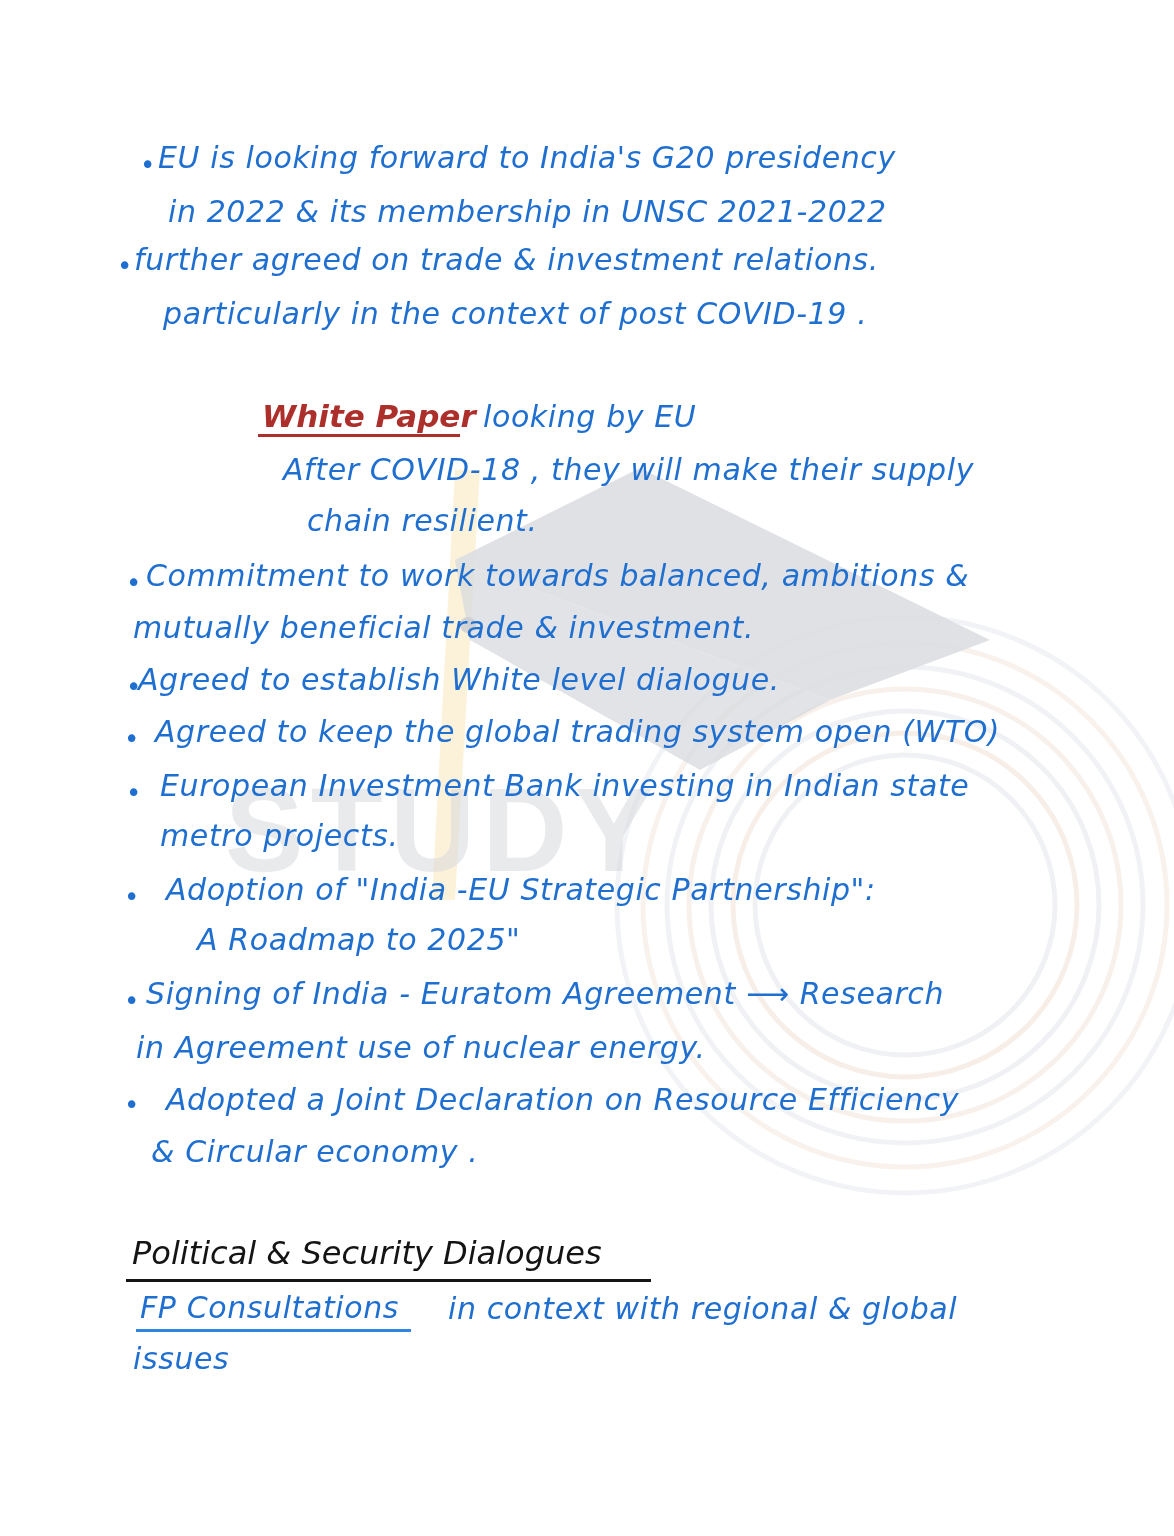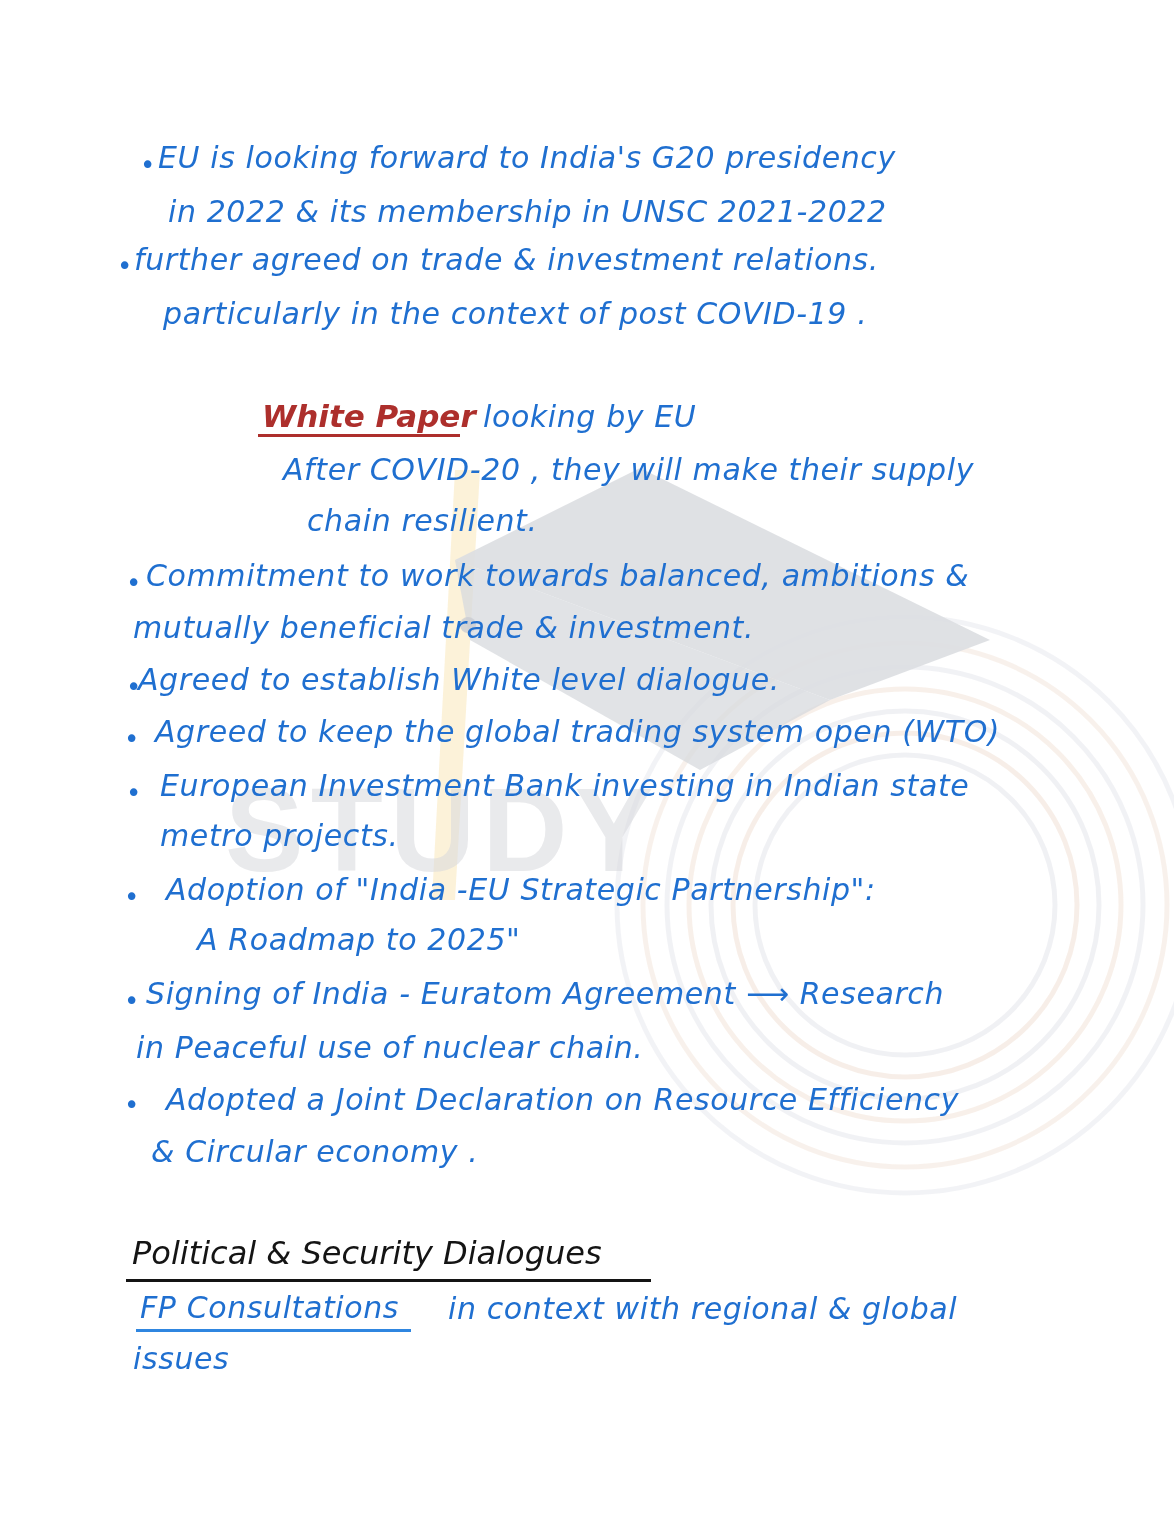--- a/index.html
+++ b/index.html
@@ -113,21 +113,21 @@
   <div class="ink blue ln" style="left:168px; top:194px;">in 2022      &amp;  its   membership  in  UNSC   2021-2022</div>
 
   <span class="bullet" style="left:117px; top:253px;">•</span>
   <div class="ink blue ln" style="left:134px; top:242px;">further  agreed  on  trade  &amp;  investment  relations.</div>
   <div class="ink blue ln" style="left:163px; top:296px;">particularly  in the   context   of post COVID-19 .</div>
 
   <div class="ink red" style="left:262px; top:398px; font-size:31px; font-weight:600;">White Paper</div>
   <hr class="rule rule-red" style="left:258px; top:434px; width:202px;">
   <div class="ink blue ln" style="left:483px; top:399px;">looking  by EU</div>
 
-  <div class="ink blue ln" style="left:283px; top:452px;">After  COVID-20 , they  will  make  their  supply</div>
+  <div class="ink blue ln" style="left:283px; top:452px;">After  COVID-18 , they  will  make  their  supply</div>
   <div class="ink blue ln" style="left:307px; top:503px;">chain  resilient.</div>
 
   <span class="bullet" style="left:126px; top:570px;">•</span>
   <div class="ink blue ln" style="left:146px; top:558px;">Commitment  to  work  towards  balanced, ambitions &amp;</div>
   <div class="ink blue ln" style="left:133px; top:610px;text-align:center;">mutually  beneficial  trade  &amp; investment.</div>
 
   <span class="bullet" style="left:126px; top:674px;">•</span>
   <div class="ink blue ln" style="left:138px; top:662px;">Agreed  to establish    White  level  dialogue.</div>
 
   <span class="bullet" style="left:124px; top:726px;">•</span>
@@ -136,21 +136,21 @@
   <span class="bullet" style="left:126px; top:780px;">•</span>
   <div class="ink blue ln" style="left:160px; top:768px;">European  Investment  Bank  investing  in  Indian  state</div>
   <div class="ink blue ln" style="left:160px; top:818px;">metro projects.</div>
 
   <span class="bullet" style="left:124px; top:884px;">•</span>
   <div class="ink blue ln" style="left:166px; top:872px;">Adoption  of   "India -EU  Strategic  Partnership":</div>
   <div class="ink blue ln" style="left:197px; top:922px;">A   Roadmap  to   2025"</div>
 
   <span class="bullet" style="left:124px; top:988px;">•</span>
   <div class="ink blue ln" style="left:146px; top:976px;">Signing  of    India - Euratom  Agreement  ⟶  Research</div>
-  <div class="ink blue ln" style="left:136px; top:1030px;">in  Peaceful  use  of  nuclear  chain.</div>
+  <div class="ink blue ln" style="left:136px; top:1030px;">in  Agreement  use  of  nuclear  energy.</div>
 
   <span class="bullet" style="left:124px; top:1092px;">•</span>
   <div class="ink blue ln" style="left:166px; top:1082px;">Adopted  a   Joint  Declaration  on  Resource Efficiency</div>
   <div class="ink blue ln" style="left:151px; top:1134px;">&amp; Circular  economy .</div>
 
   <div class="ink black" style="left:132px; top:1234px; font-size:32px; font-weight:500;">Political &amp; Security Dialogues</div>
   <hr class="rule rule-black" style="left:126px; top:1279px; width:525px;">
 
   <div class="ink blue ln" style="left:140px; top:1290px;">FP  Consultations</div>
   <hr class="rule rule-blue" style="left:136px; top:1329px; width:275px;">

